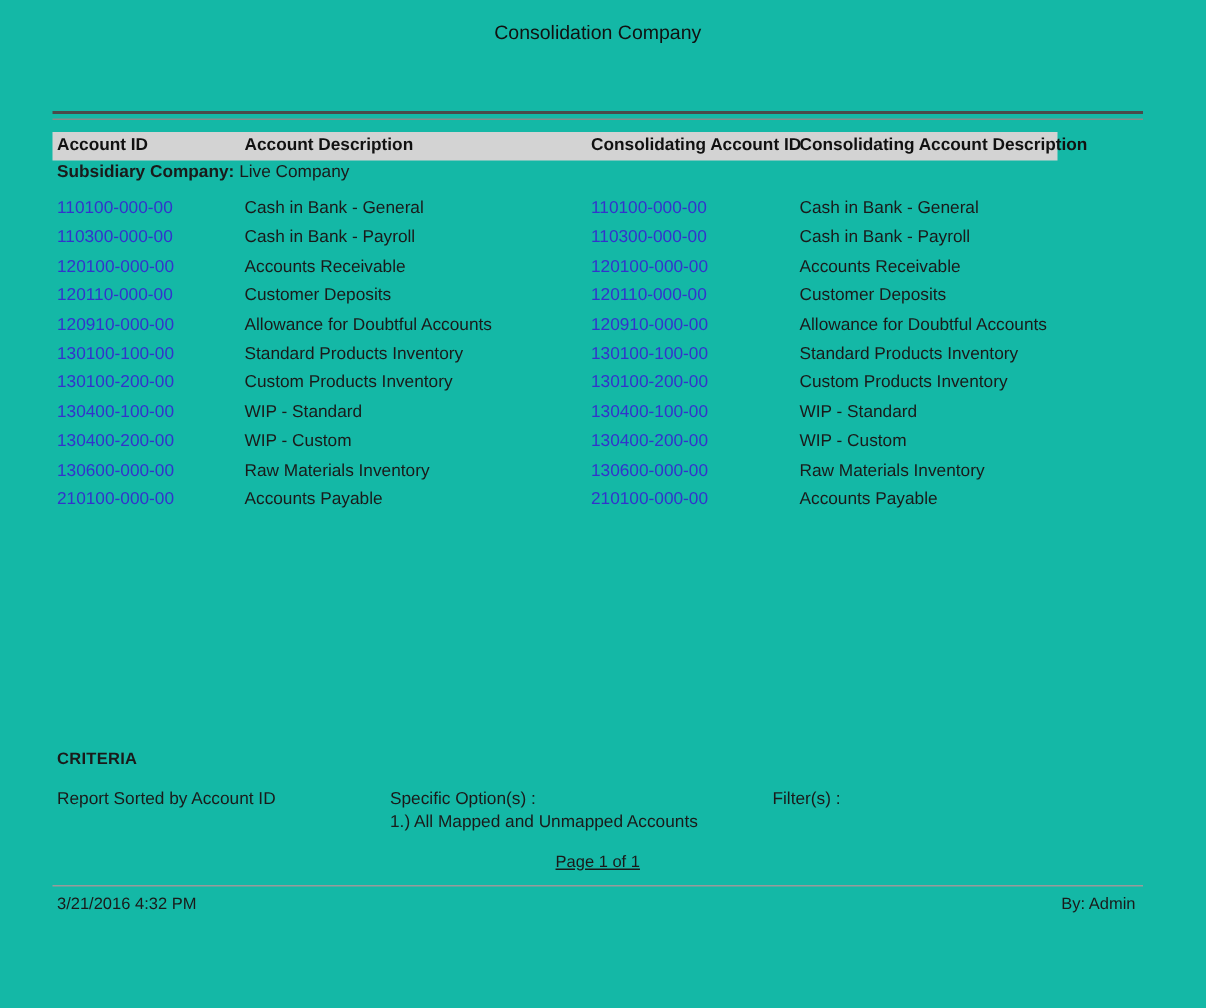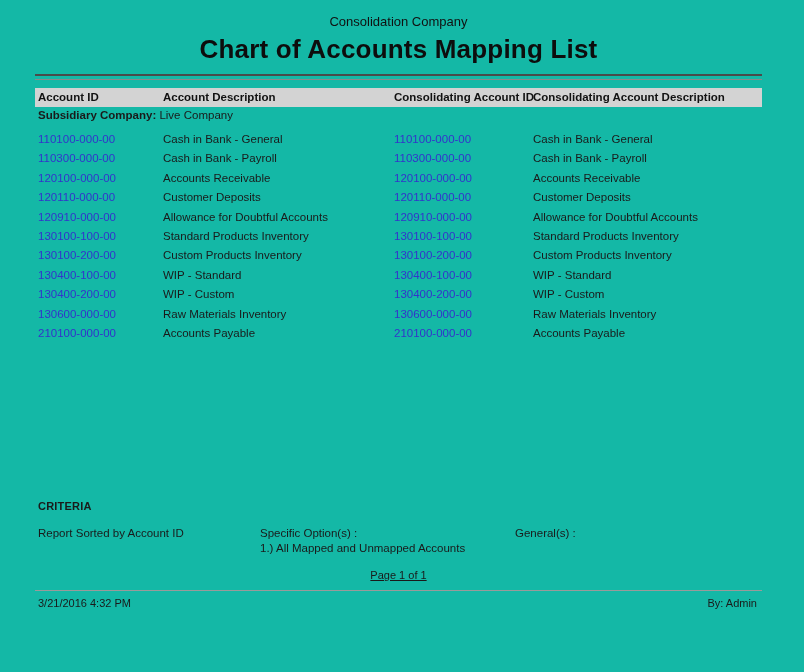--- a/index.html
+++ b/index.html
@@ -31,21 +31,21 @@
   }
   .double-rule {
     position: absolute;
     top: 74px; left: 35px; width: 727px;
     height: 3px;
     border-top: 2px solid #4a4a4a;
     border-bottom: 1px solid #8a8a8a;
   }
   .header-band {
     position: absolute;
-    top: 88px; left: 35px; width: 727px; height: 19px;
+    top: 88px; left: 35px; width: 670px; height: 19px;
     background: #d3d3d3;
   }
   .header-band .col-h {
     position: absolute;
     top: 0;
     line-height: 19px;
     font-size: 11.5px;
     font-weight: 700;
     color: #111;
     white-space: nowrap;
@@ -118,21 +118,20 @@
     font-size: 11px;
     padding-left: 32px;
   }
 </style>
 </head>
 <body>
 
 <div class="page">
 
   <div class="company-name">Consolidation Company</div>
-  <h1 class="report-title">Chart of Accounts Mapping List</h1>
 
   <div class="double-rule"></div>
 
   <div class="header-band">
     <span class="col-h hc1">Account ID</span>
     <span class="col-h hc2">Account Description</span>
     <span class="col-h hc4">Consolidating Account Description</span>
     <span class="col-h hc3">Consolidating Account ID</span>
   </div>
 
@@ -212,20 +211,20 @@
 
   <div class="criteria-heading">CRITERIA</div>
 
   <div class="crit-item crit-sort">Report Sorted by Account ID</div>
 
   <div class="crit-item crit-options">
     <div>Specific Option(s) :</div>
     <div>1.) All Mapped and Unmapped Accounts</div>
   </div>
 
-  <div class="crit-item crit-filters">General(s) :</div>
+  <div class="crit-item crit-filters">Filter(s) :</div>
 
   <div class="footer-rule"></div>
   <div class="footer-date">3/21/2016 4:32 PM</div>
   <div class="footer-page">Page 1 of 1</div>
   <div class="footer-by">By: Admin</div>
 
 </div>
 
 </body></html>

